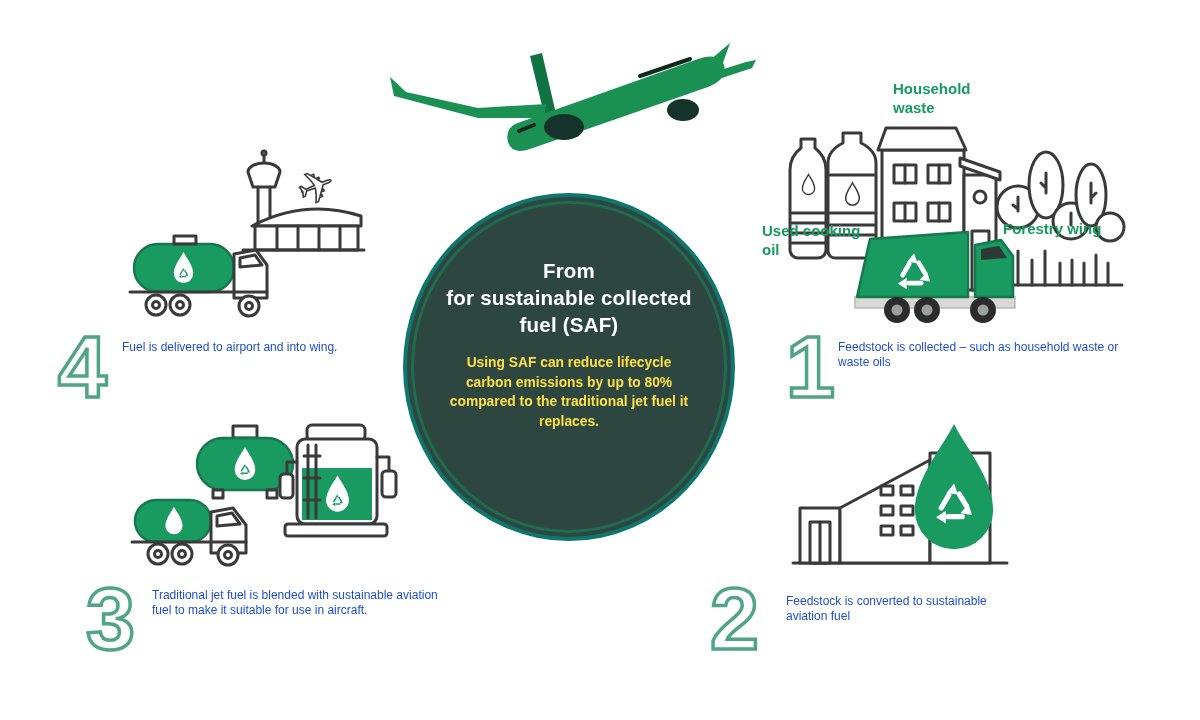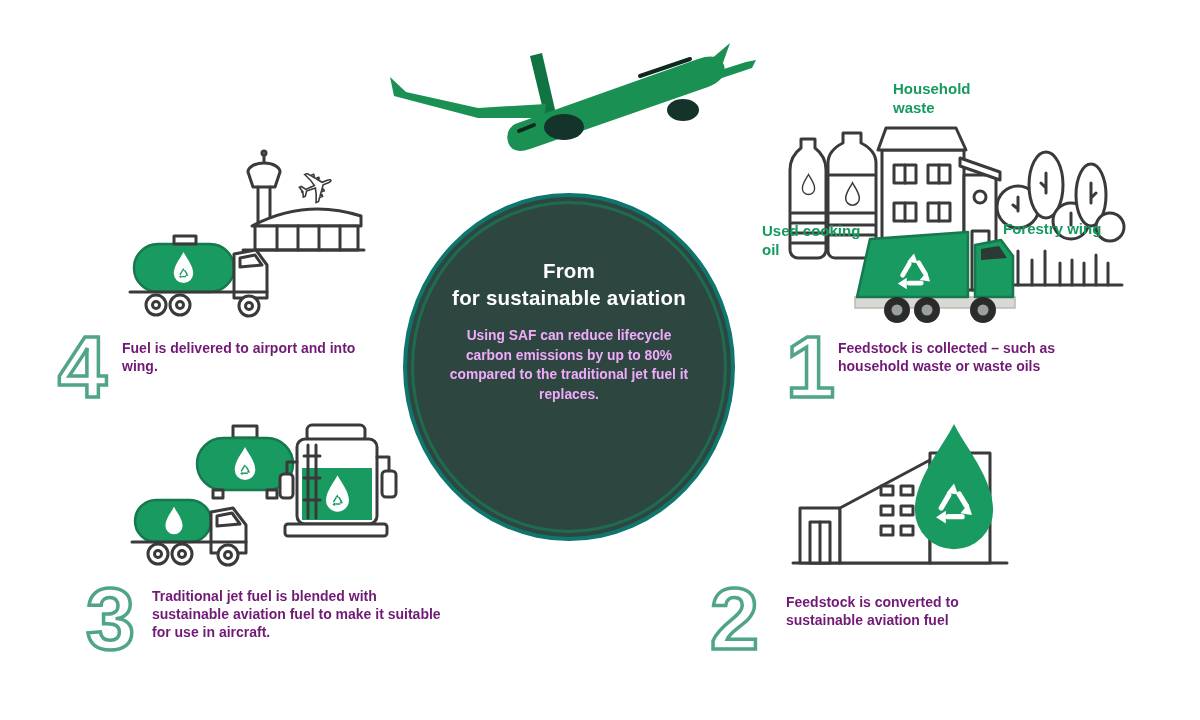--- a/index.html
+++ b/index.html
@@ -19,31 +19,31 @@
   .oval::before{
     content:"";position:absolute;inset:4px;border:3px solid #1e6b4f;
     border-radius:50%;pointer-events:none;
   }
   .oval-title{
     margin-top:60px;color:#ffffff;font-size:20.5px;font-weight:bold;
     line-height:1.32;letter-spacing:.2px;
   }
   .oval-title span{display:block;}
   .oval-sub{
-    margin:15px auto 0;width:248px;color:#f0abfc;font-size:13.8px;
+    margin:15px auto 0;width:248px;color:#fde047;font-size:13.8px;
     font-weight:bold;line-height:1.42;
   }
 
   
   .stepnum{
     font-size:88px;font-weight:bold;line-height:.85;color:#ffffff;
     -webkit-text-stroke:3.5px #4fa586;text-stroke:3.5px #4fa586;
   }
   .steptext{
-    color:#701a75;font-size:14px;font-weight:bold;line-height:1.28;
+    color:#1d4ed8;font-size:12px;font-weight:normal;line-height:1.28;
   }
   .greenlabel{
     color:#179a5f;font-size:15px;font-weight:bold;line-height:1.25;
     text-align:left;
   }
 
   svg{display:block;}
   .stroke{fill:#ffffff;stroke:#3a3a3a;stroke-width:3;stroke-linejoin:round;stroke-linecap:round;}
   .stroke-nf{fill:none;stroke:#3a3a3a;stroke-width:3;stroke-linejoin:round;stroke-linecap:round;}
   .greenfill{fill:#189a60;stroke:#17774d;stroke-width:2.5;stroke-linejoin:round;}
@@ -82,21 +82,22 @@
   <polygon points="332,52 374,38 378,30 368,32 330,44" fill="#1a9153"></polygon>
   <path d="M262,46 L312,29" stroke="#10291f" stroke-width="4" stroke-linecap="round" fill="none"></path>
   <path d="M141,101 L156,95" stroke="#10291f" stroke-width="4" stroke-linecap="round" fill="none"></path>
   <ellipse cx="186" cy="97" rx="20" ry="13" fill="#14332a"></ellipse>
   <ellipse cx="305" cy="80" rx="16" ry="11" fill="#14332a"></ellipse>
 </svg>
 
 <div class="abs oval">
   <div class="oval-title">
     <span>From</span>
-    <span>for sustainable aviation</span>
+    <span>for sustainable collected</span>
+    <span>fuel (SAF)</span>
   </div>
   <div class="oval-sub">Using SAF can reduce lifecycle carbon emissions by up to 80% compared to the traditional jet fuel it replaces.</div>
 </div>
 
 <svg class="abs" style="left:770px;top:55px" width="360" height="270" viewBox="0 0 360 270">
 
   <g>
     <path class="stroke" d="M31,84 h14 v9 c8,6 11,14 11,22 v80 a8,8 0 0 1 -8,8 h-20 a8,8 0 0 1 -8,-8 v-80 c0,-8 3,-16 11,-22 z"></path>
     <path class="stroke-nf" d="M22,158 h33 M22,168 h33 M22,178 h33 M22,188 h33"></path>
     <use href="#dropo" x="30" y="118" width="17" height="24" style="color:#3a3a3a"></use>

